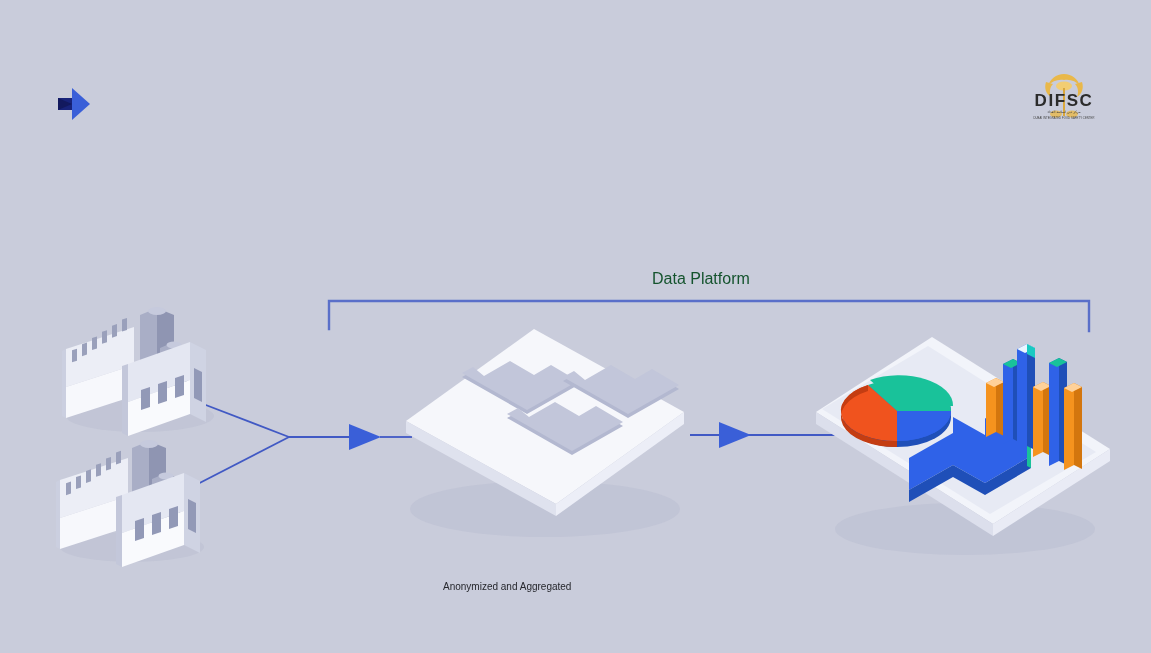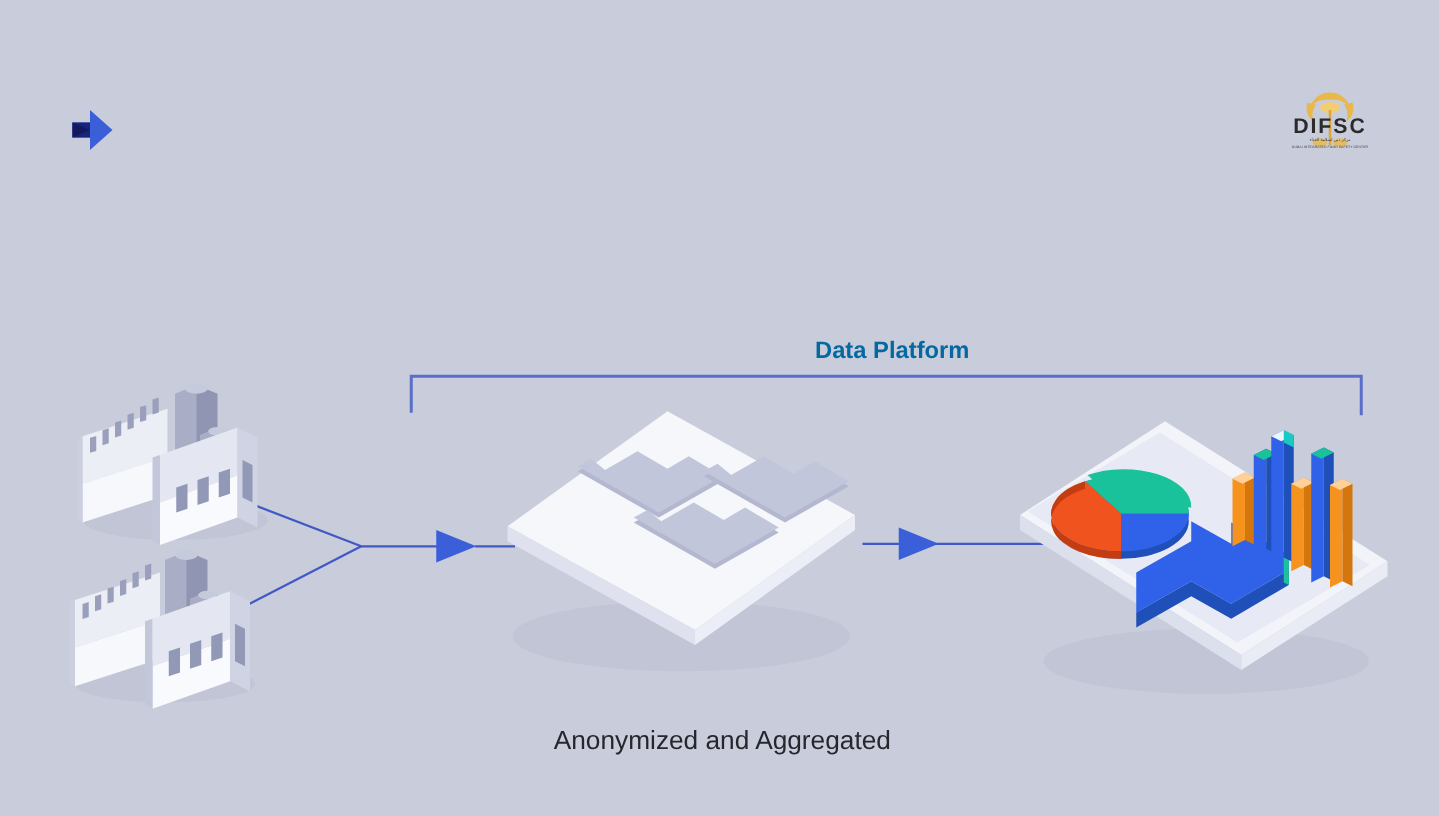--- a/index.html
+++ b/index.html
@@ -56,32 +56,32 @@
     color: #16171c;
     letter-spacing: -0.2px;
     white-space: nowrap;
   }
 
   
   #platform-label {
     position: absolute;
     left: 652px;
     top: 246px;
-    font-size: 19px;
-    font-weight: bold;
-    color: #0369a1;
+    font-size: 16px;
+    font-weight: normal;
+    color: #14532d;
     white-space: nowrap;
   }
 
   
   #caption {
     position: absolute;
     left: 443px;
     top: 557px;
-    font-size: 21px;
+    font-size: 10px;
     color: #26272d;
     white-space: nowrap;
   }
 
   
   .layer {
     position: absolute;
     left: 0;
     top: 0;
     width: 1151px;

